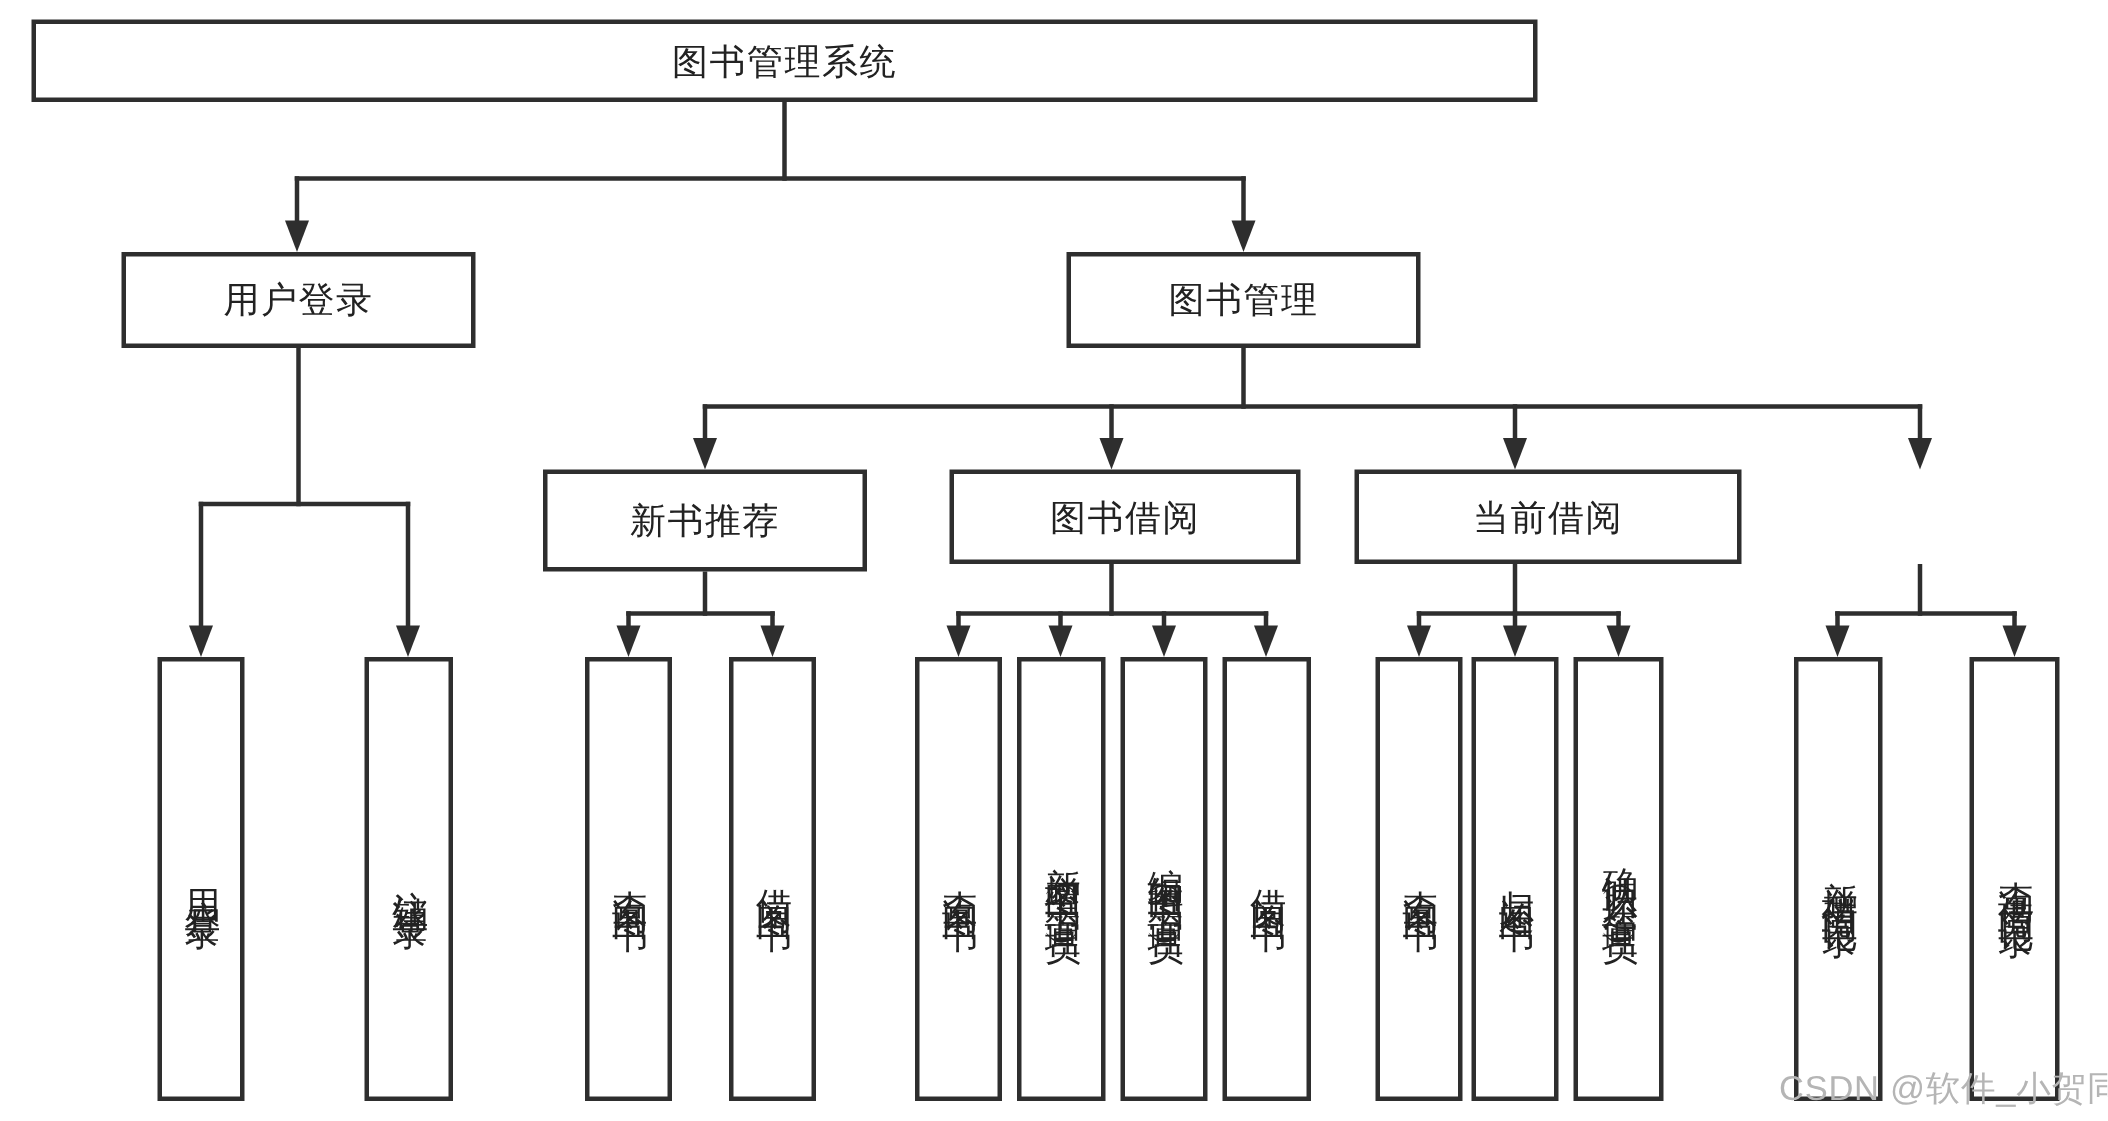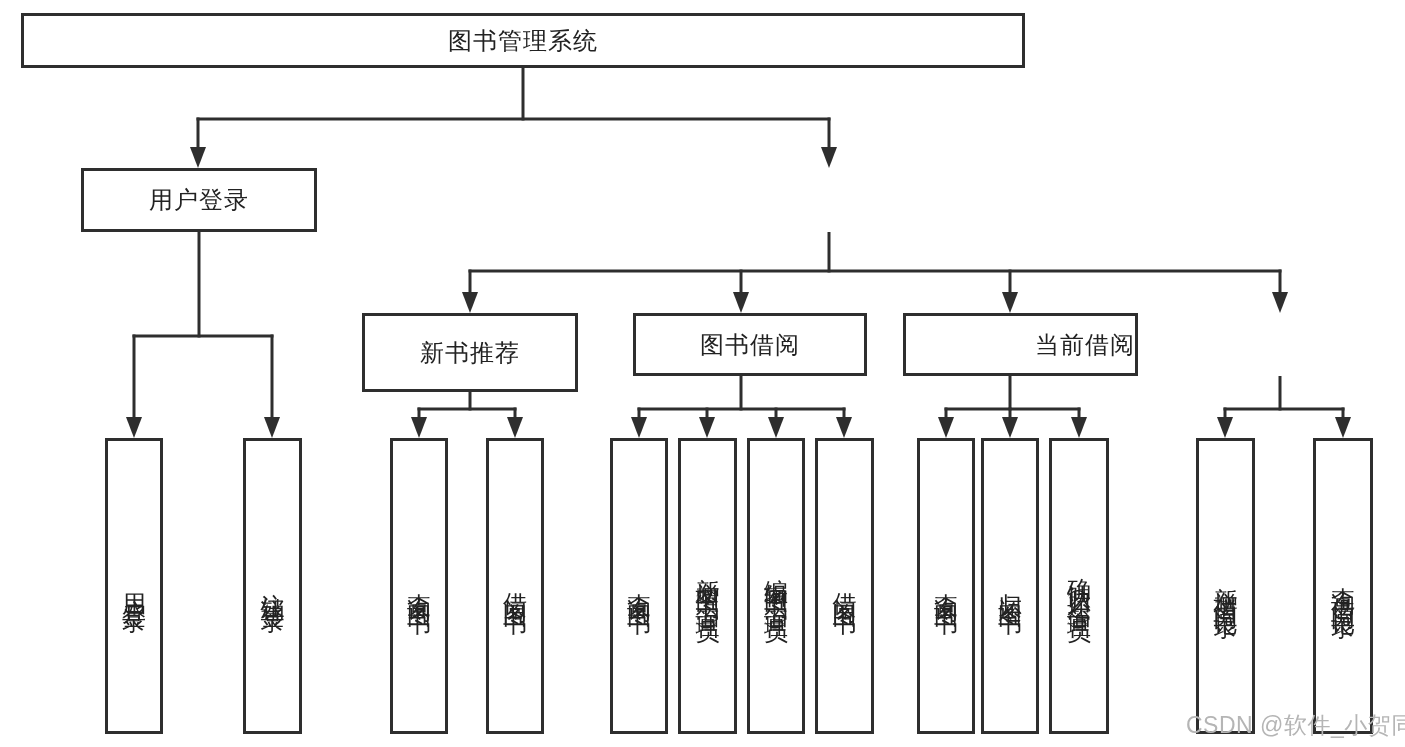--- a/index.html
+++ b/index.html
@@ -131,28 +131,31 @@
     </g>
   </svg>
 
   <div class="node h" style="left:21px; top:13px; width:1004px; height:55px;">
     <span>图书管理系统</span>
   </div>
 
   <div class="node h" style="left:81px; top:168px; width:236px; height:64px;">
     <span>用户登录</span>
   </div>
-
-  <div class="node h" style="left:362px; top:313px; width:216px; height:79px;">
+  <div class="node h" style="left:711px; top:168px; width:236px; height:64px;">
+    <span>图书管理</span>
+  </div>
+
+  <div class="node h" style="left:362px; top:313px; width:216px; height:68px;">
     <span>新书推荐</span>
   </div>
   <div class="node h" style="left:633px; top:313px; width:234px; height:63px;">
     <span>图书借阅</span>
   </div>
-  <div class="node h" style="left:903px; top:313px; width:235px; height:63px;justify-content:flex-end;">
+  <div class="node h" style="left:903px; top:313px; width:258px; height:63px;">
     <span>当前借阅</span>
   </div>
 
   <div class="node v" style="left:105px; top:438px; width:58px; height:296px;">
     <span>用户登录</span>
   </div>
   <div class="node v" style="left:243px; top:438px; width:59px; height:296px;">
     <span>注销登录</span>
   </div>
 

